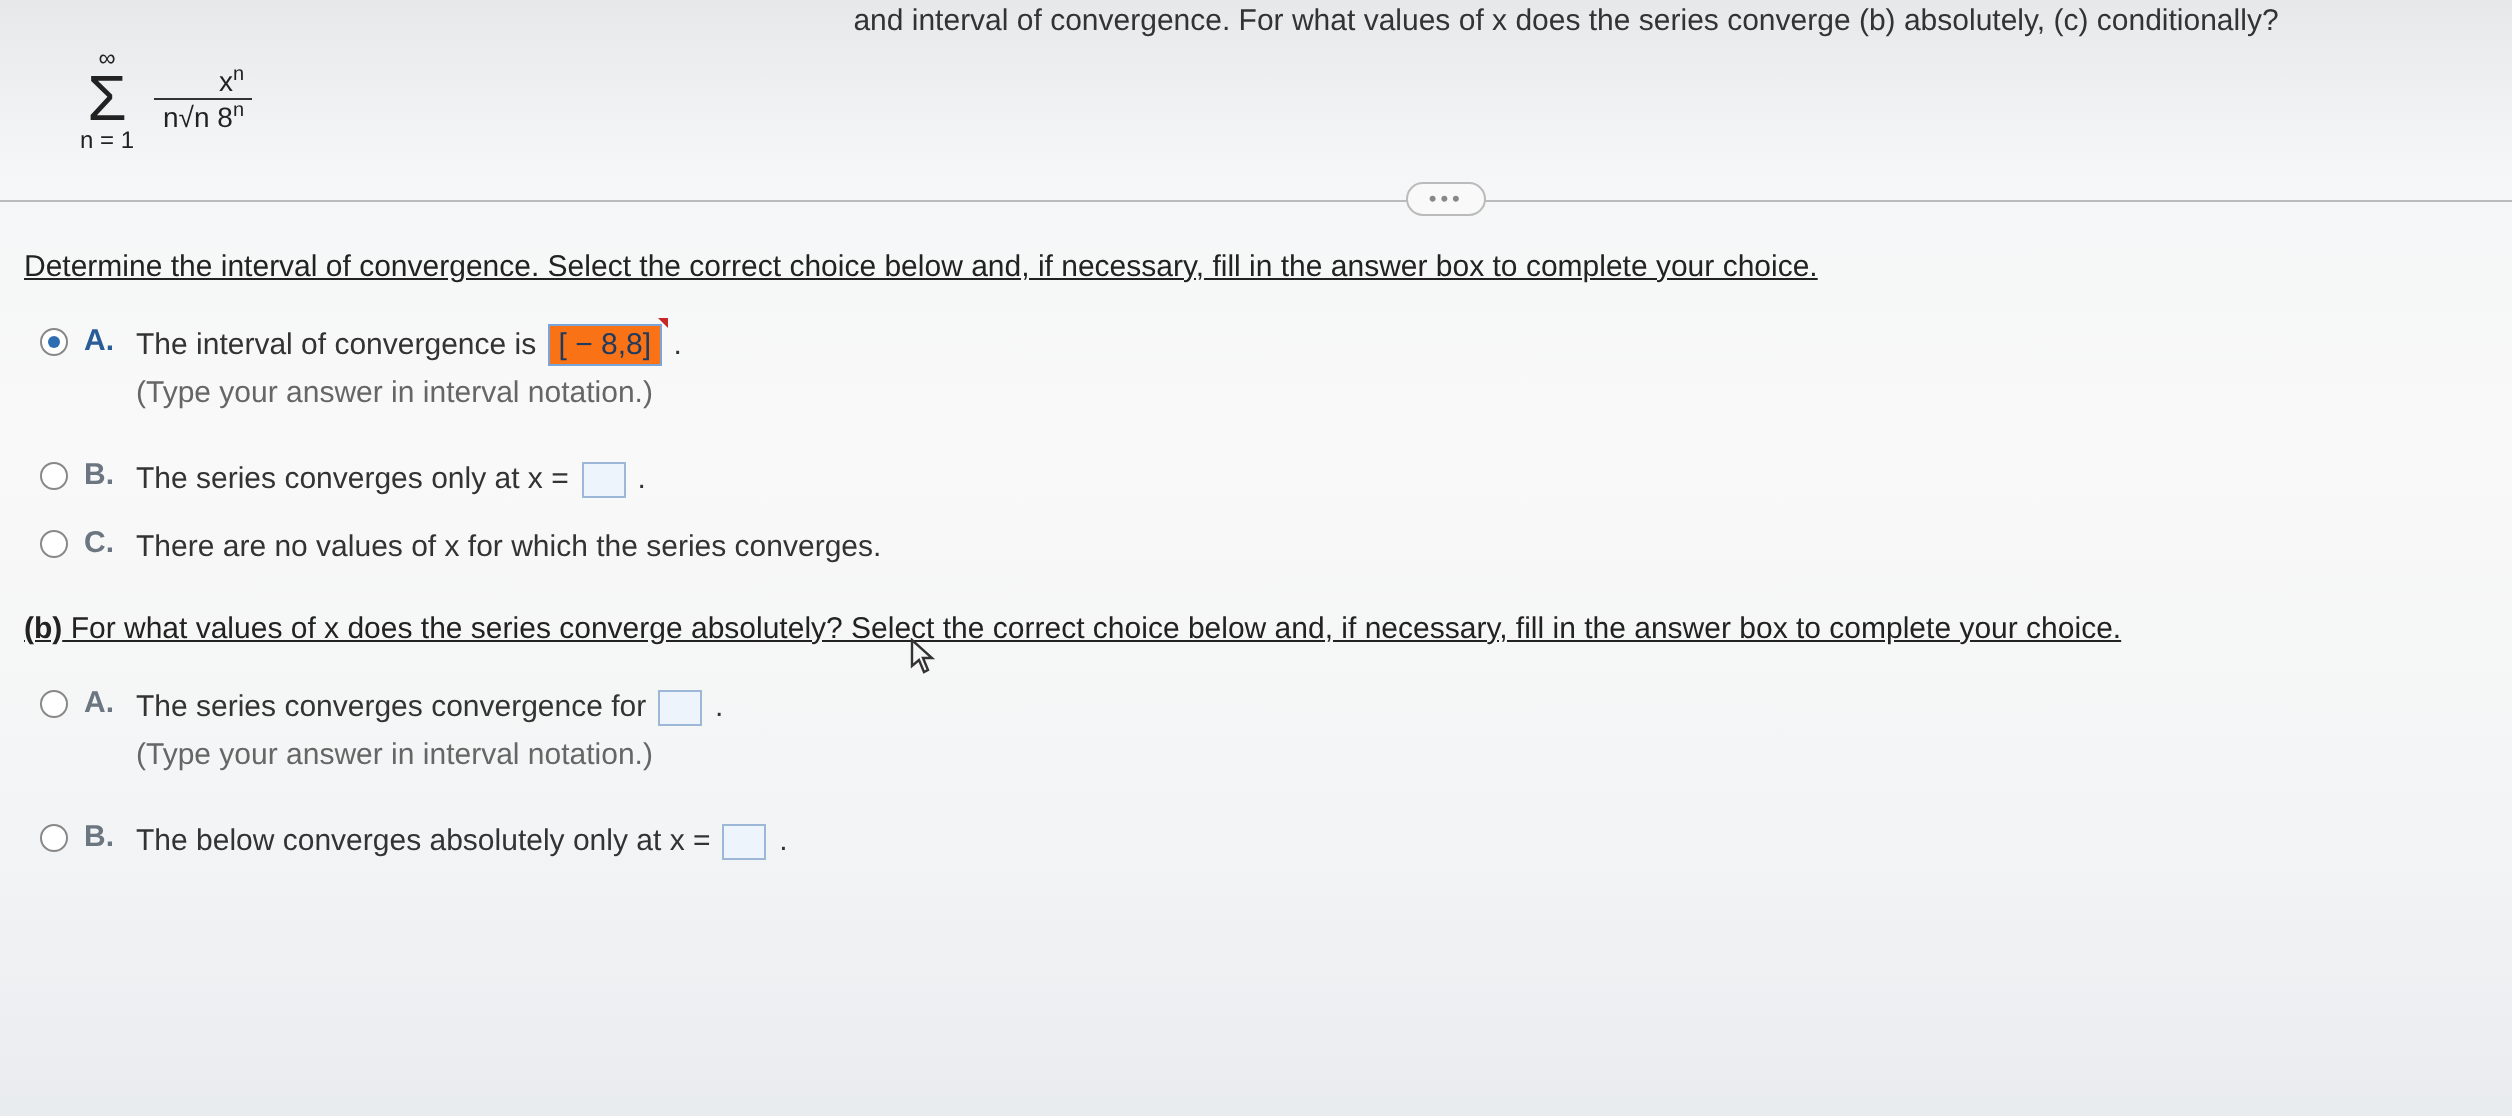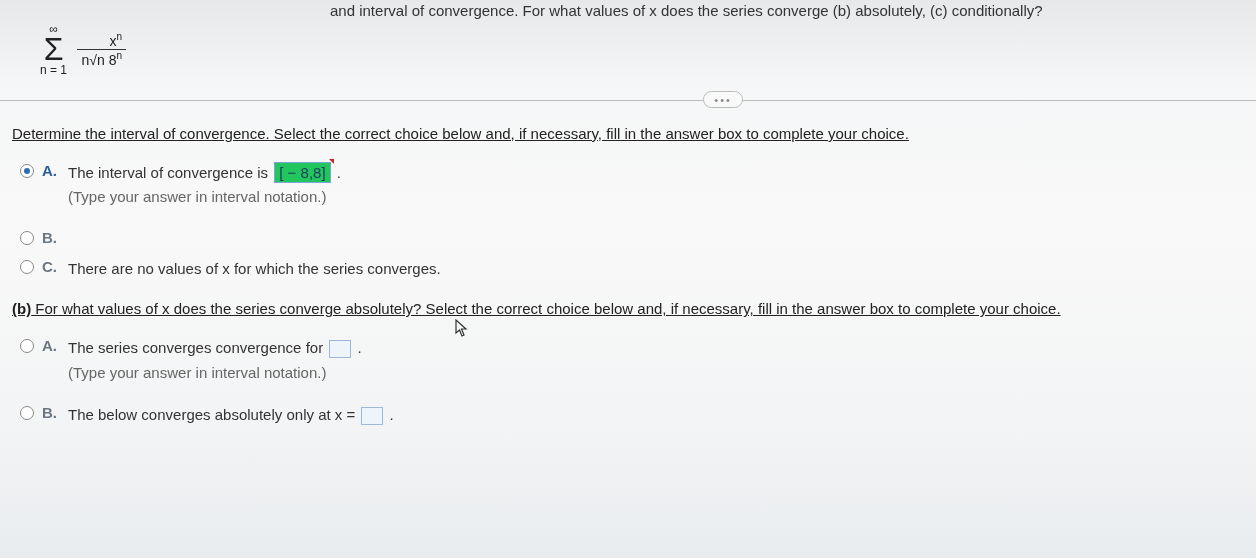--- a/index.html
+++ b/index.html
@@ -8,21 +8,21 @@
     padding: 0;
     font-family: Arial, Helvetica, sans-serif;
     font-size: 15px;
     color: #222;
     background: linear-gradient(180deg, #e6e8ea 0%, #f5f6f7 15%, #f9f9f9 40%, #f3f4f5 75%, #e9ecef 100%);
     width: 1256px;
     height: 558px;
     overflow: hidden;
   }
   .top-prompt {
-    text-align: left;
+    text-align: center;
     padding: 2px 20px 0 330px;
     font-size: 15px;
     color: #333;
   }
   .formula-area {
     padding: 4px 0 16px 40px;
     font-size: 16px;
   }
   .sigma-wrap {
     display: inline-flex;
@@ -105,21 +105,21 @@
     width: 22px;
     flex: 0 0 22px;
     margin-right: 4px;
   }
   .opt-label.active { color: #2a5d97; }
   .opt-body { color: #333; line-height: 1.5; }
   .opt-body .hint { color: #666; font-size: 15px; display: block; margin-top: 2px; }
   .answer-chip {
     display: inline-block;
     border: 1px solid #7aa5d6;
-    background: #22c55e;
+    background: #f97316;
     color: #1f3a5f;
     padding: 0 4px;
     line-height: 19px;
     position: relative;
     margin: 0 2px;
   }
   .answer-chip::after {
     content: "";
     position: absolute;
     top: -4px; right: -4px;
@@ -183,20 +183,25 @@
     <span>The interval of convergence is </span>
     <span class="answer-chip">[ − 8,8]</span>
     <span> .</span>
     <span class="hint">(Type your answer in interval notation.)</span>
   </div>
 </div>
 
 <div class="choice-row">
   <div class="radio"></div>
   <div class="opt-label">B.</div>
+  <div class="opt-body">
+    <span>The series converges only at x = </span>
+    <span class="blank-box"></span>
+    <span> .</span>
+  </div>
 </div>
 
 <div class="choice-row sub">
   <div class="radio"></div>
   <div class="opt-label">C.</div>
   <div class="opt-body">
     <span>There are no values of x for which the series converges.</span>
   </div>
 </div>
 

